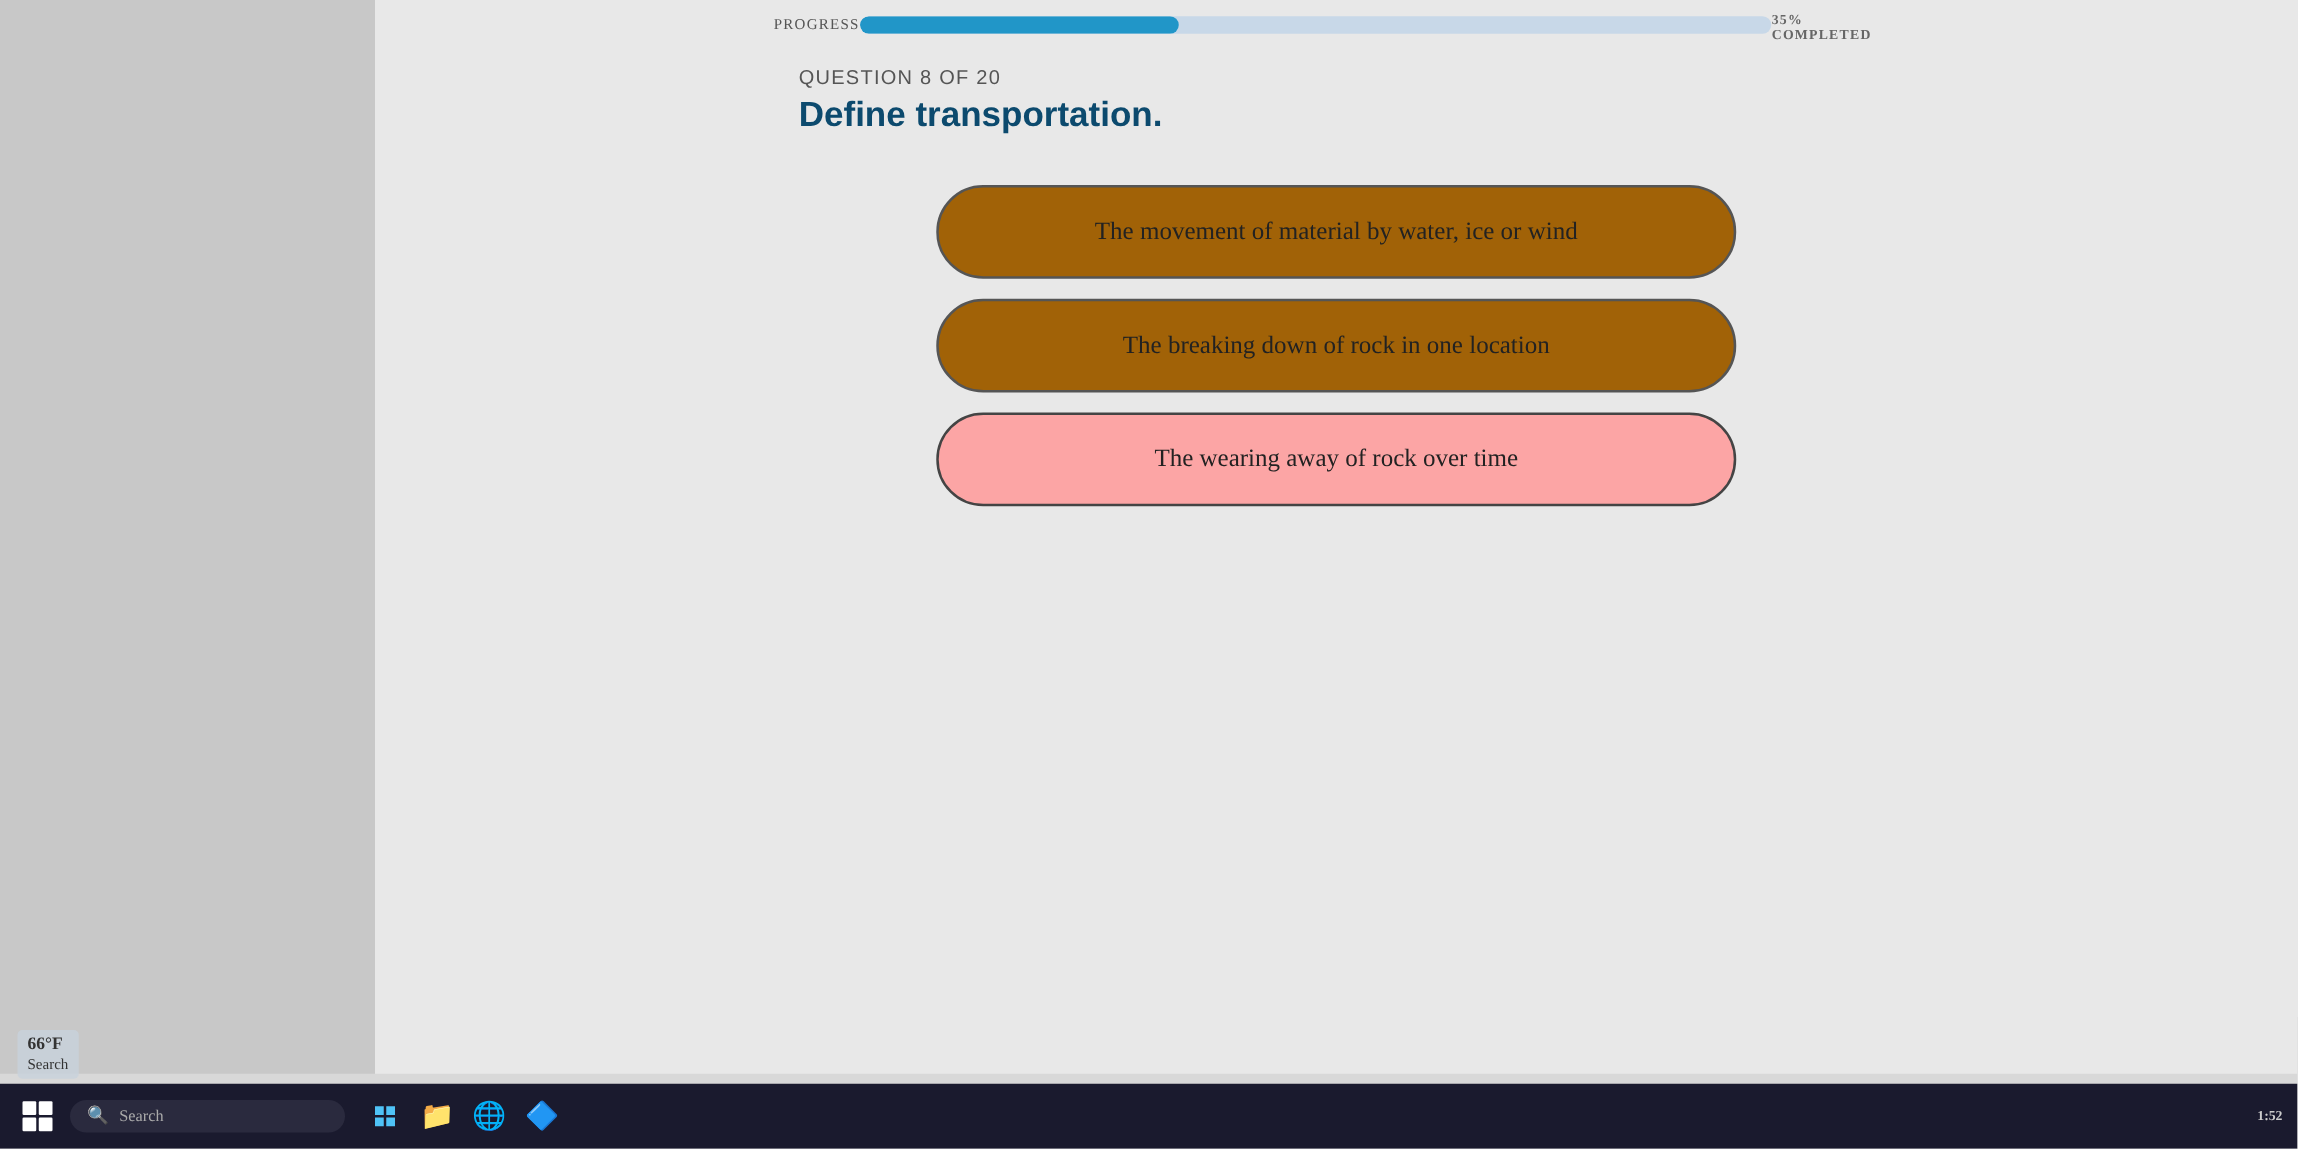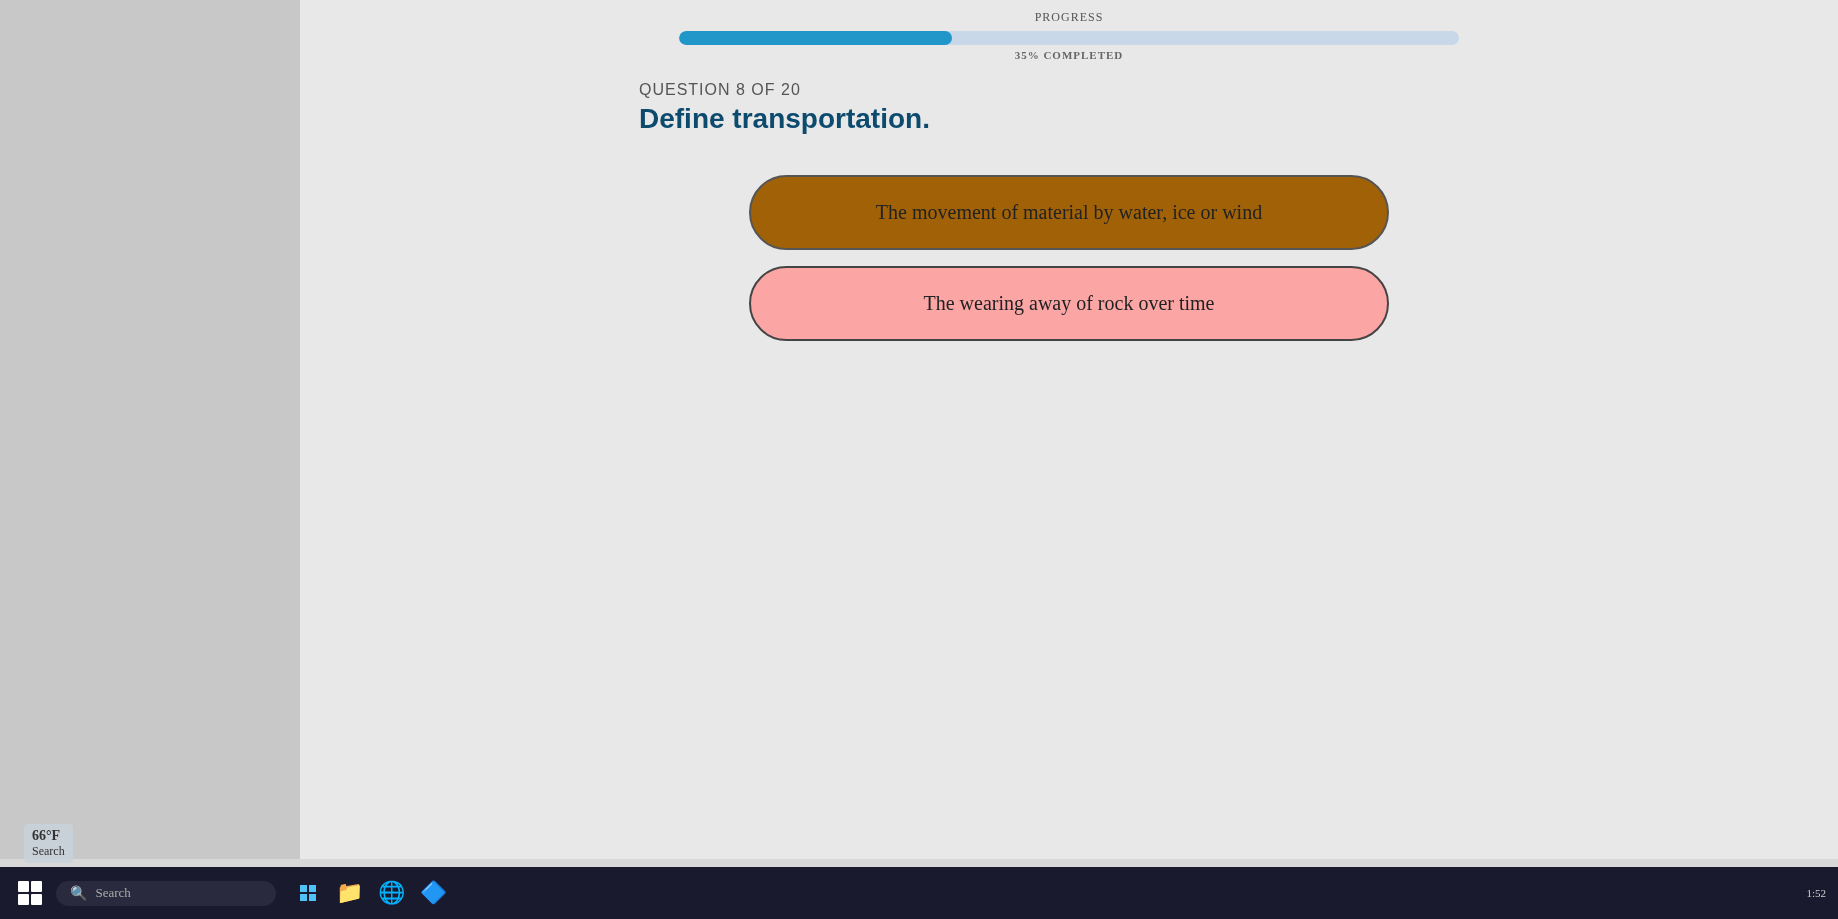--- a/index.html
+++ b/index.html
@@ -23,21 +23,21 @@
       display: flex;
       flex-direction: column;
       align-items: center;
       padding-top: 10px;
     }
 
     
     .progress-section {
       width: 900px;
       display: flex;
-      flex-direction: column;
+      flex-direction: row;
       align-items: center;
       margin-bottom: 20px;
     }
 
     .progress-label {
       font-size: 12px;
       color: #555;
       letter-spacing: 1px;
       margin-bottom: 6px;
       align-self: center;
@@ -192,26 +192,27 @@
       font-size: 18px;
     }
 
     .taskbar-right {
       margin-left: auto;
       display: flex;
       align-items: center;
       gap: 16px;
       color: #ccc;
       font-size: 11px;
+      font-weight: bold;
     }
 
     .weather-widget {
       position: absolute;
       bottom: 56px;
-      left: 24px;
+      left: 14px;
       color: #333;
       font-size: 12px;
       background: rgba(200,210,220,0.8);
       padding: 4px 8px;
       border-radius: 4px;
     }
 
     .weather-temp {
       font-size: 14px;
       font-weight: bold;
@@ -242,20 +243,21 @@
     <span class="progress-completed">35% COMPLETED</span>
   </div>
 
   <div class="question-section">
     <div class="question-number">QUESTION 8 OF 20</div>
     <div class="question-text">Define transportation.</div>
   </div>
 
   <div class="options-container">
     <button class="option-button">The movement of material by water, ice or wind</button>
+    <button class="option-button">The breaking down of rock in one location</button>
     <button class="option-button hovered">The wearing away of rock over time</button>
   </div>
 
 </div>
 
 <div class="weather-widget">
   <div class="weather-temp">66°F</div>
   <div>Search</div>
 </div>
 

